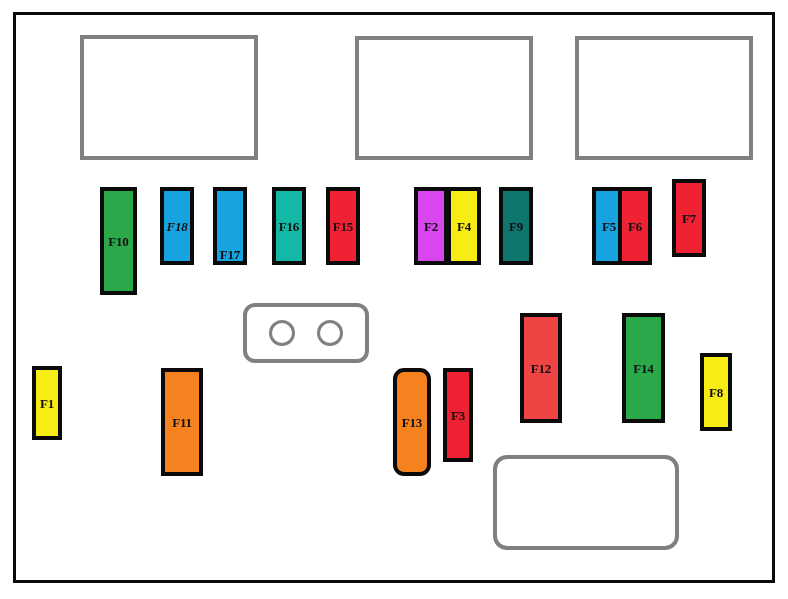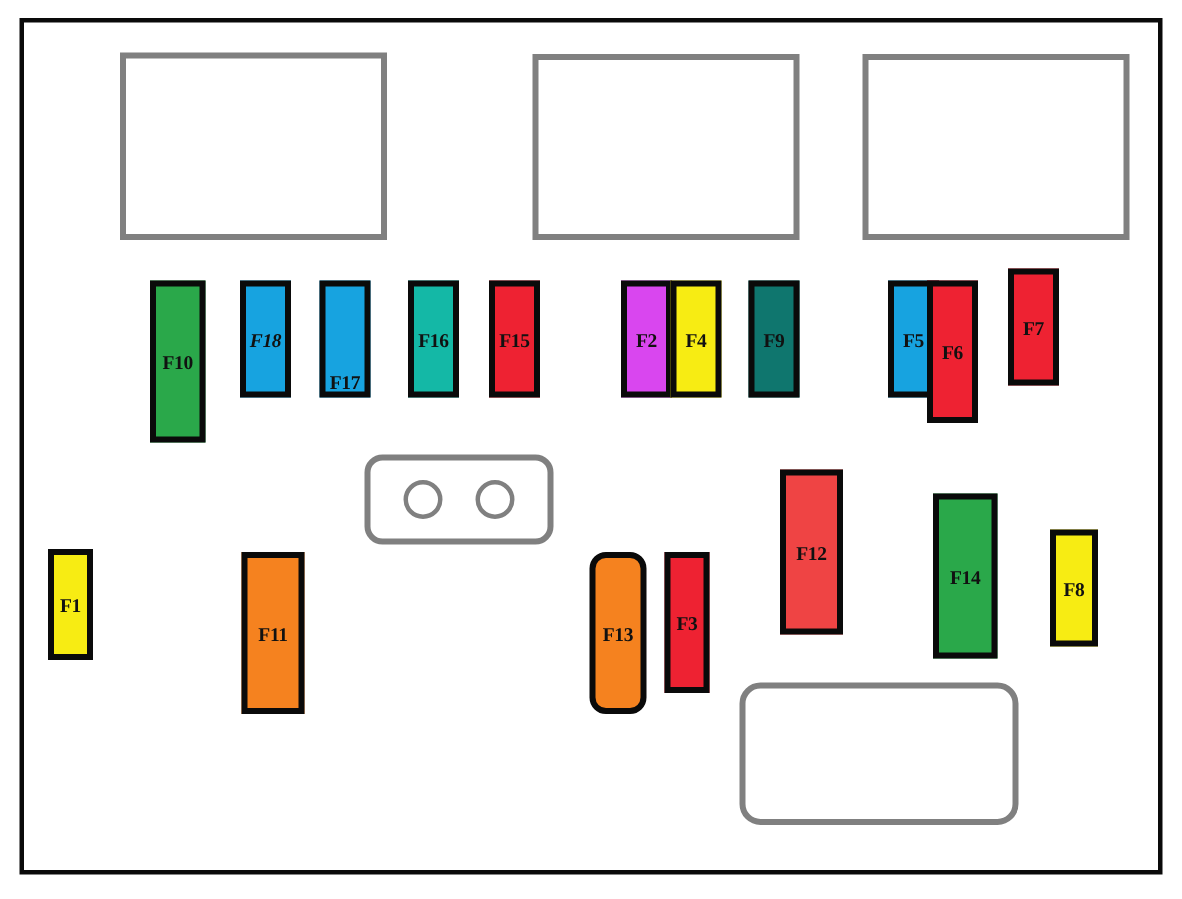--- a/index.html
+++ b/index.html
@@ -120,30 +120,30 @@
       </div>
       <div class="fuse" style="left: 447px; top: 187px; width: 34px; height: 78px; background: rgb(247, 236, 19); border-color: rgb(10, 10, 10);">
         <span class="fuse-label">F4</span>
       </div>
       <div class="fuse" style="left: 499px; top: 187px; width: 34px; height: 78px; background: #0f766e; border-color: rgb(10, 10, 10);">
         <span class="fuse-label">F9</span>
       </div>
       <div class="fuse" style="left: 565px; top: 187px; width: 34px; height: 78px; background: rgb(23, 163, 224); border-color: rgb(10, 10, 10); margin-left: 27px;">
         <span class="fuse-label">F5</span>
       </div>
-      <div class="fuse" style="left: 618px; top: 187px; width: 34px; height: 95px; background: rgb(238, 34, 50); border-color: rgb(10, 10, 10);">
+      <div class="fuse" style="left: 618px; top: 187px; width: 34px; height: 78px; background: rgb(238, 34, 50); border-color: rgb(10, 10, 10);">
         <span class="fuse-label">F6</span>
       </div>
       <div class="fuse" style="left: 672px; top: 179px; width: 34px; height: 78px; background: rgb(238, 34, 50); border-color: rgb(10, 10, 10);">
         <span class="fuse-label">F7</span>
       </div>
       <div class="fuse" style="left: 520px; top: 313px; width: 42px; height: 110px; background: #ef4444; border-color: rgb(10, 10, 10); text-align: right;">
         <span class="fuse-label">F12</span>
       </div>
-      <div class="fuse" style="left: 622px; top: 329px; width: 43px; height: 110px; background: rgb(42, 168, 74); border-color: rgb(10, 10, 10);">
+      <div class="fuse" style="left: 622px; top: 313px; width: 43px; height: 110px; background: rgb(42, 168, 74); border-color: rgb(10, 10, 10);">
         <span class="fuse-label">F14</span>
       </div>
       <div class="fuse" style="left: 700px; top: 353px; width: 32px; height: 78px; background: rgb(247, 236, 19); border-color: rgb(10, 10, 10);">
         <span class="fuse-label">F8</span>
       </div>
       <div class="fuse" style="left: 32px; top: 366px; width: 30px; height: 74px; background: rgb(247, 236, 19); border-color: rgb(10, 10, 10);">
         <span class="fuse-label">F1</span>
       </div>
       <div class="fuse" style="left: 161px; top: 368px; width: 42px; height: 108px; background: rgb(245, 130, 31); border-color: rgb(10, 10, 10);">
         <span class="fuse-label">F11</span>

